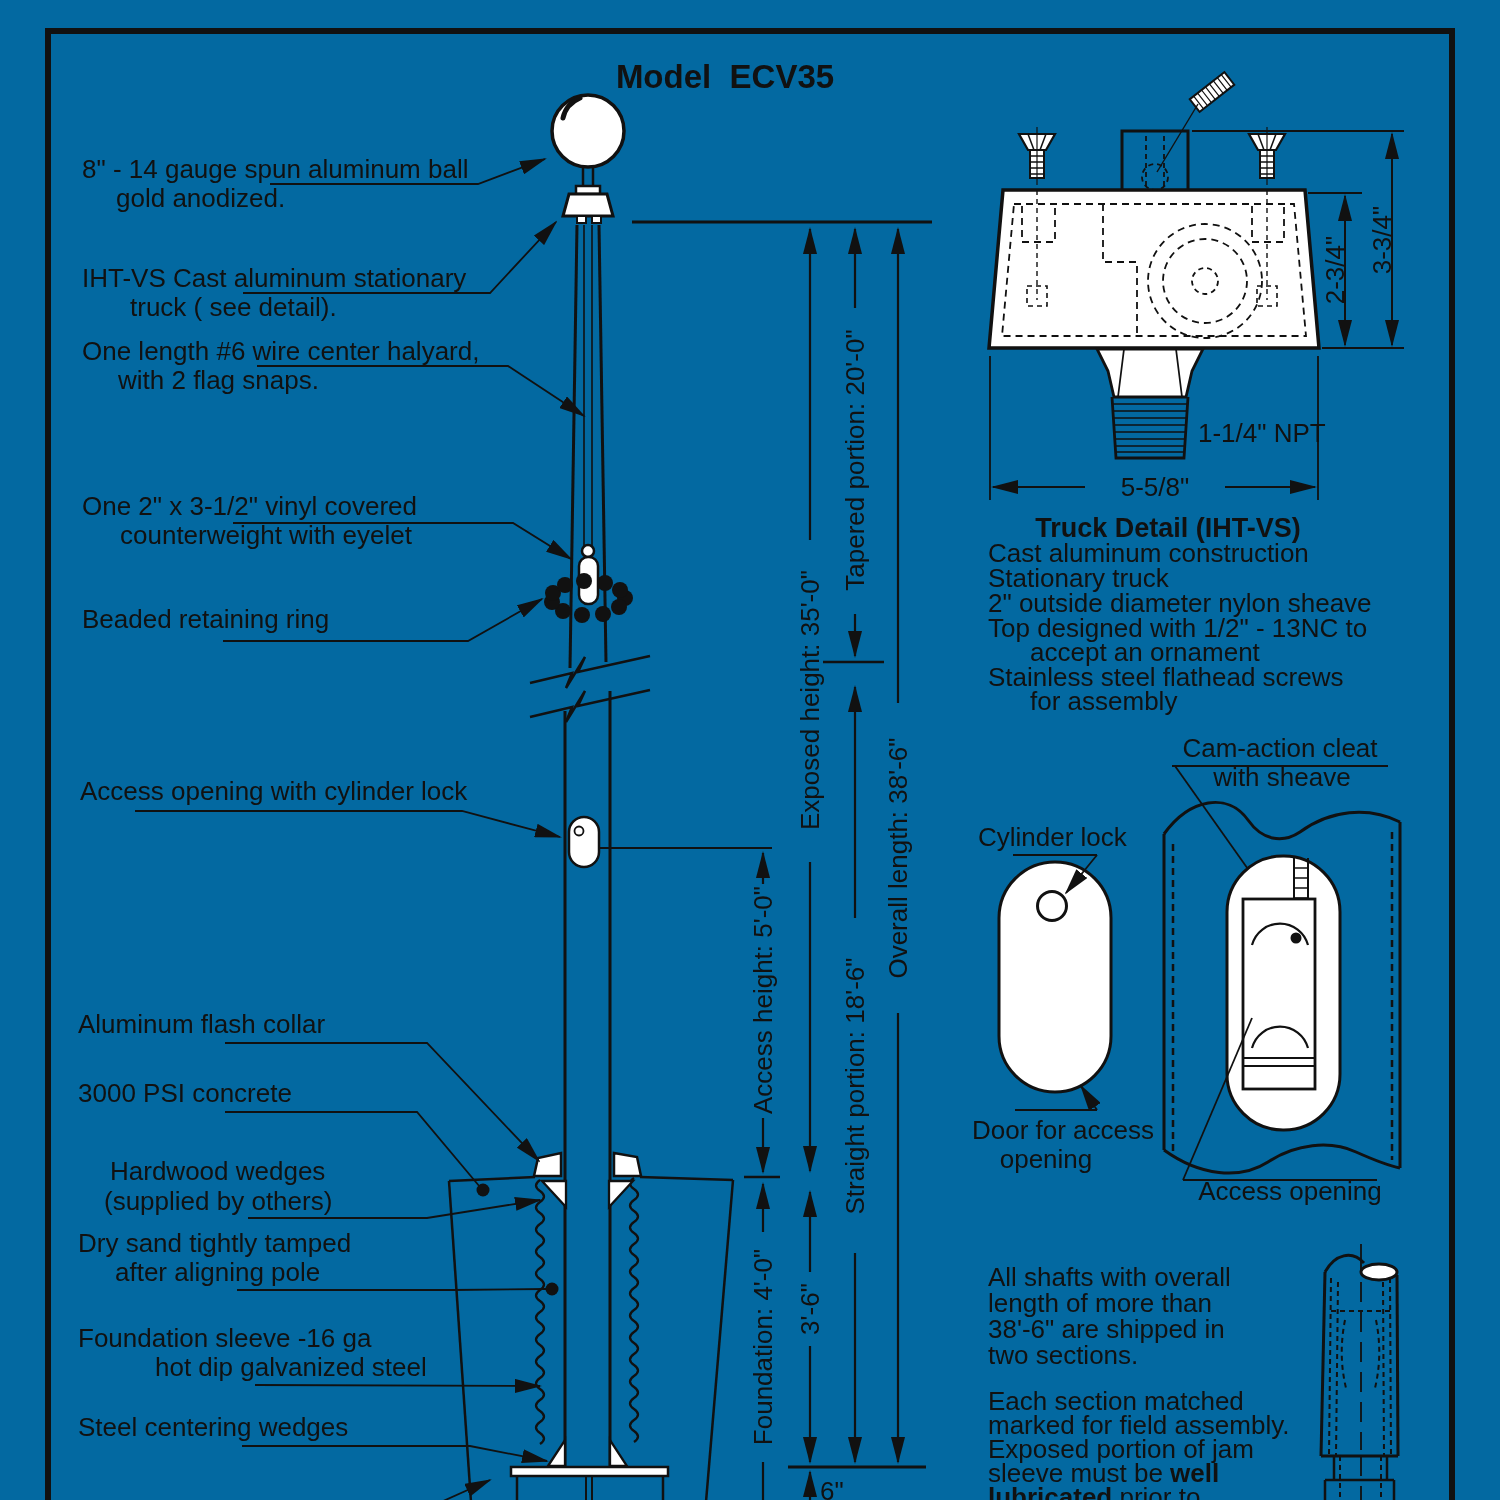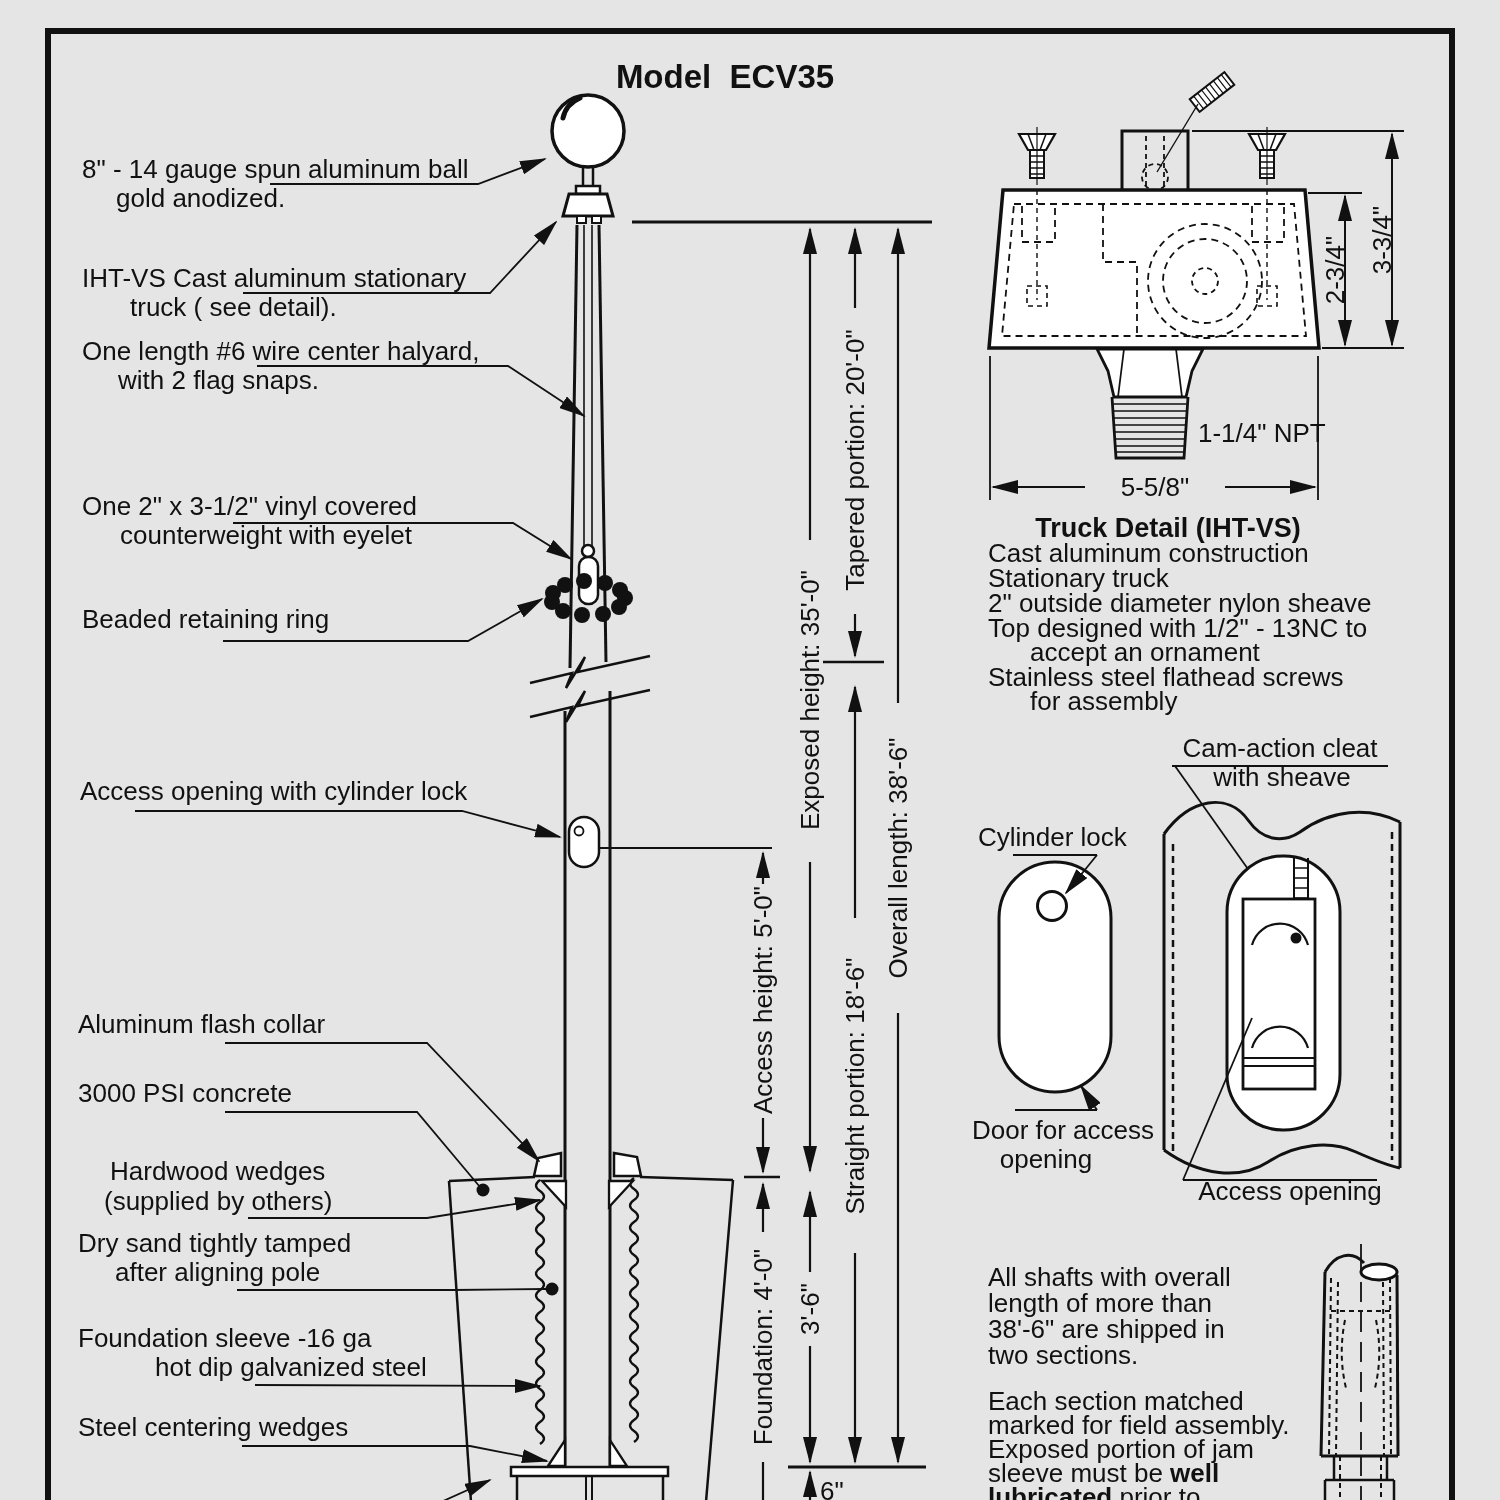--- a/index.html
+++ b/index.html
@@ -1,16 +1,16 @@
 <!DOCTYPE html>
 <html><head>
 <meta charset="utf-8">
 <style>
   html,body{margin:0;padding:0;background:#fff;}
-  .page{position:relative;width:1500px;height:1500px;background:#e5e5e5;overflow:hidden;}
+  .page{position:relative;width:1500px;height:1500px;background:#0369a1;overflow:hidden;}
   svg{display:block;}
   svg text{font-family:"Liberation Sans","DejaVu Sans",sans-serif;fill:#111;}
   .ttl{font-size:33px;font-weight:bold;white-space:pre;}
   .lbl{font-size:26px;}
   .dim{font-size:26px;}
   .spec{font-size:26px;}
   .hdg{font-size:27px;font-weight:bold;}
   .b{font-weight:bold;}
   .ln{stroke:#111;fill:none;}
   .fw{fill:#fff;stroke:#111;}

